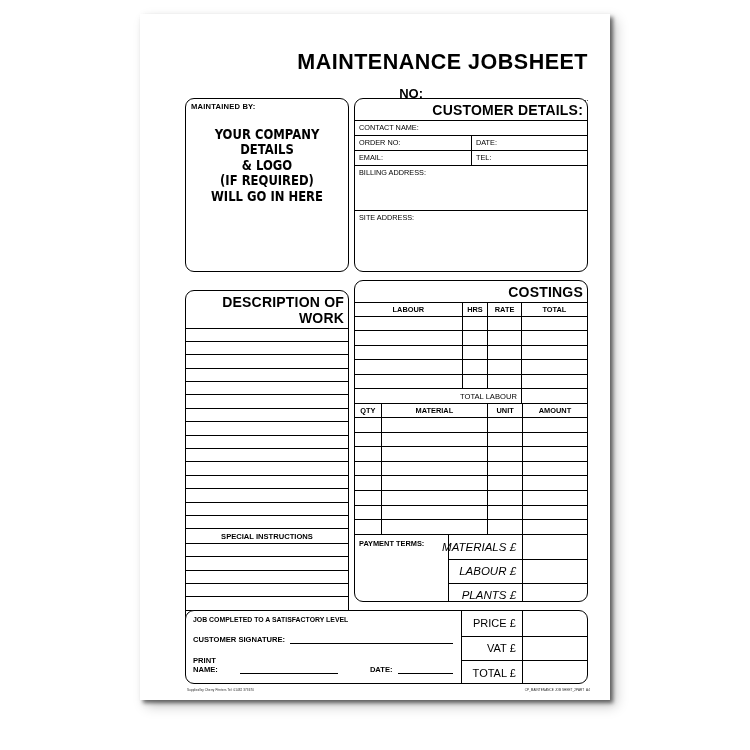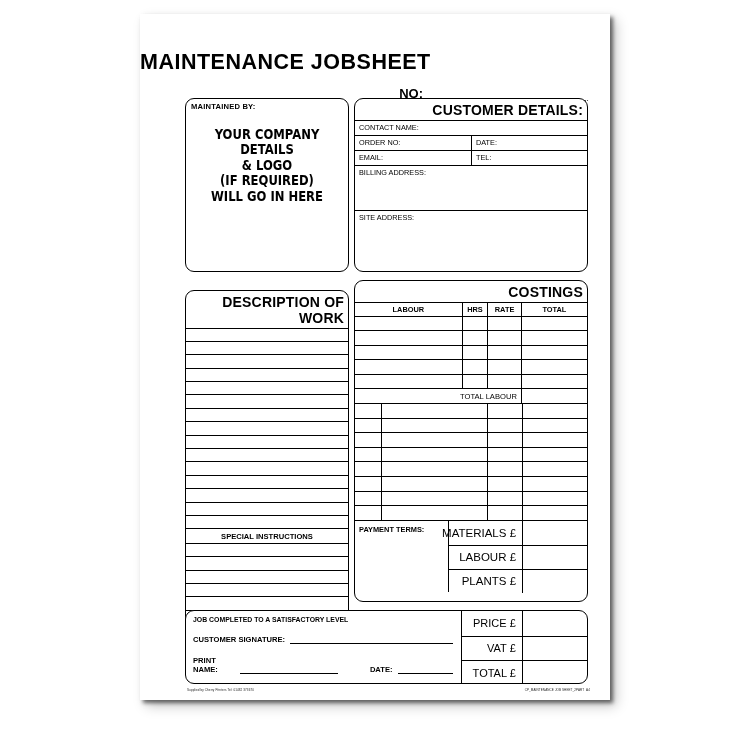--- a/index.html
+++ b/index.html
@@ -23,20 +23,21 @@
     width: 470px; height: 686px;
     background: #ffffff;
     box-shadow: 3px 3px 4px rgba(0,0,0,0.55),
                 6px 6px 12px rgba(0,0,0,0.22);
   }
 
   
   .title {
     position: absolute;
     left: 0; right: 22px; top: 36px;
+    text-align: right;
     font-size: 21.5px;
     font-weight: bold;
     letter-spacing: 0.5px;
     color: #000;
   }
   .no-line {
     position: absolute;
     right: 22px; top: 72px;
     width: 240px;
     display: flex;
@@ -144,20 +145,21 @@
   .paytotals { width: 60%; border-left: 1px solid #000; }
   .payrow { display: flex; height: 24px; align-items: stretch; }
   .payrow + .payrow { border-top: 1px solid #000; }
   .payrow .plbl {
     width: 53%;
     text-align: right;
     padding-right: 6px;
     font-size: 11.5px;
     display: flex; align-items: center; justify-content: flex-end;
     white-space: nowrap;
+    font-style: italic;
   }
   .payrow .pval { width: 47%; border-left: 1px solid #000; }
 
   
   #signoff { left: 45px; top: 596px; width: 403px; height: 74px; }
   .so-wrap { display: flex; height: 100%; }
   .so-left { width: 68.5%; padding: 5px 8px 4px 7px; position: relative; }
   .so-right { width: 31.5%; border-left: 1.2px solid #000; }
   .so-title { font-size: 6.9px; font-weight: bold; }
   .so-field {
@@ -310,20 +312,26 @@
             <div class="tcell c-rate"></div>
             <div class="tcell c-tot"></div>
           </div>
         </div>
 
       <div class="totlabour">
         <div class="lbl">TOTAL LABOUR</div>
         <div class="val"></div>
       </div>
 
+      <div class="trow">
+        <div class="tcell th m-qty">QTY</div>
+        <div class="tcell th m-mat">MATERIAL</div>
+        <div class="tcell th m-unit">UNIT</div>
+        <div class="tcell th m-amt">AMOUNT</div>
+      </div>
       <div id="material-rows">
           <div class="trow data">
             <div class="tcell m-qty"></div>
             <div class="tcell m-mat"></div>
             <div class="tcell m-unit"></div>
             <div class="tcell m-amt"></div>
           </div>
           <div class="trow data">
             <div class="tcell m-qty"></div>
             <div class="tcell m-mat"></div>

